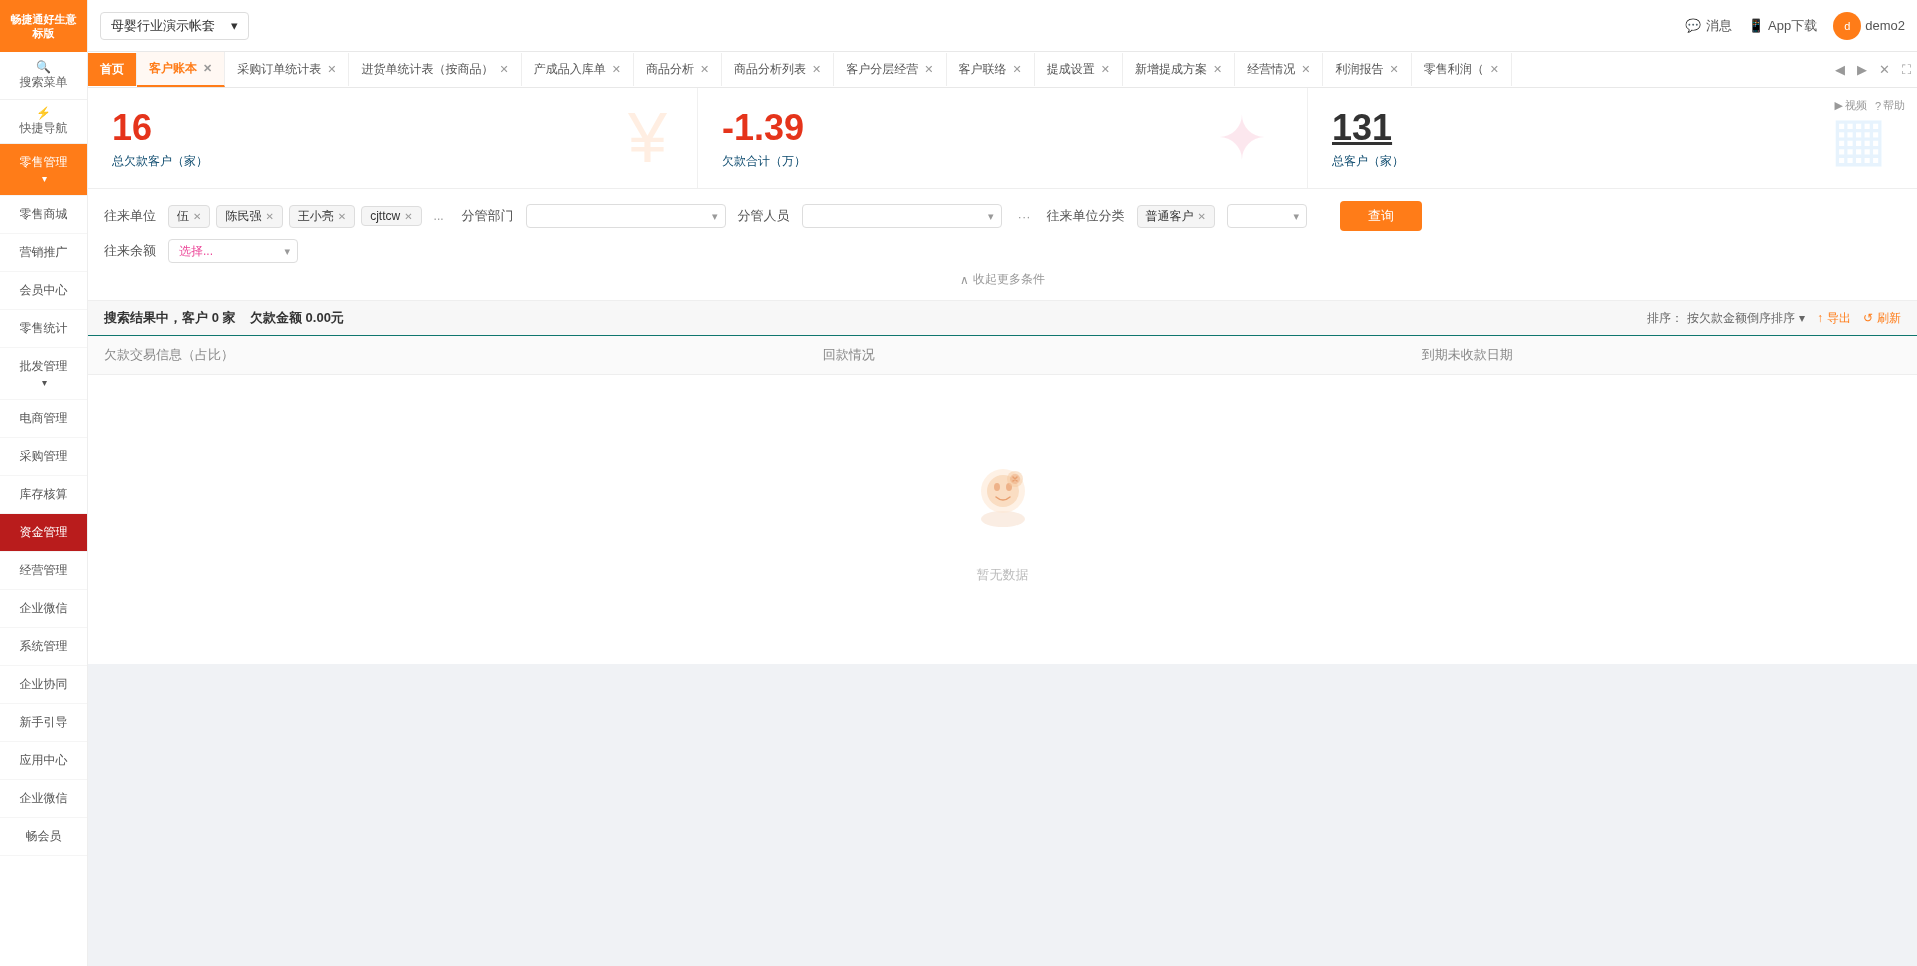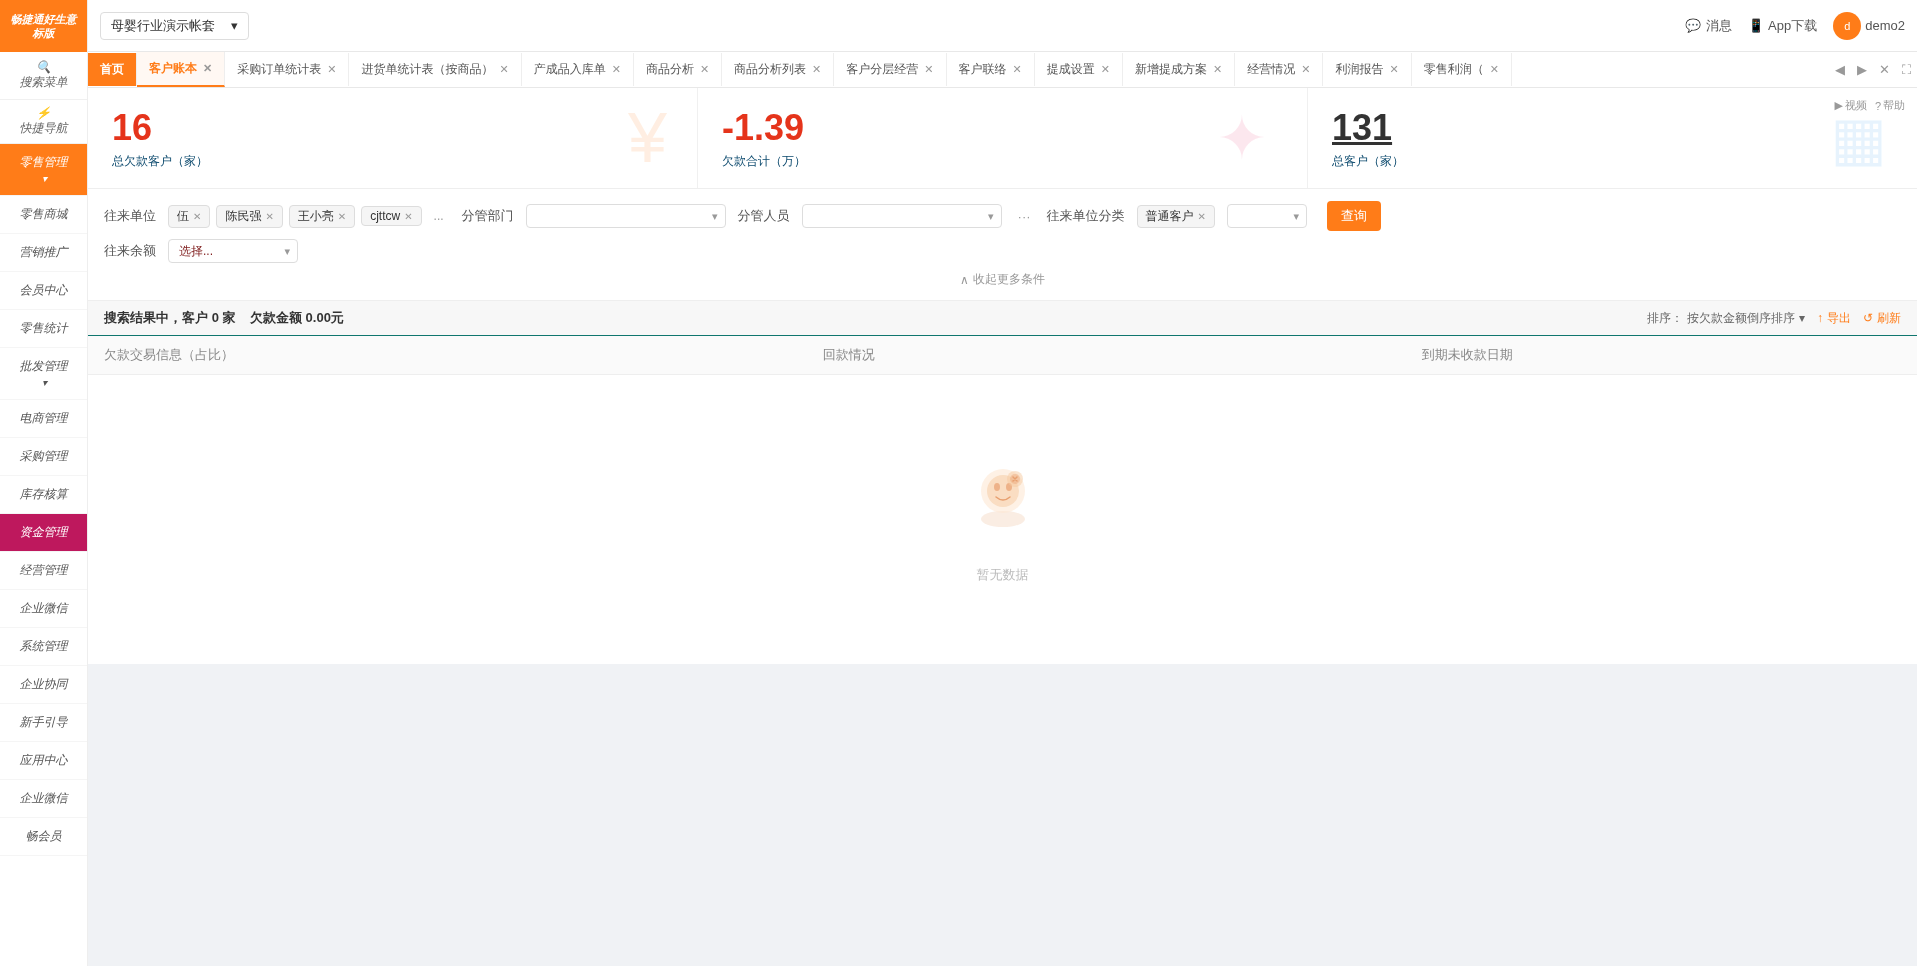--- a/index.html
+++ b/index.html
@@ -1,19 +1,19 @@
 <!DOCTYPE html>
 <html><head>
   <meta charset="utf-8">
   <style>
     * { box-sizing: border-box; margin: 0; padding: 0; }
     body { font-family: "Microsoft YaHei", "PingFang SC", Arial, sans-serif; font-size: 13px; background: #f5f5f5; display: flex; height: 100vh; overflow: hidden; }
 
     
-    .sidebar { width: 88px; background: #fff; display: flex; flex-direction: column; border-right: 1px solid #eee; flex-shrink: 0; font-style: italic; }
+    .sidebar { width: 88px; background: #fff; display: flex; flex-direction: column; border-right: 1px solid #eee; flex-shrink: 0; }
     .sidebar-logo { background: #ff7c18; padding: 10px 6px; display: flex; align-items: center; justify-content: center; height: 52px; }
     .sidebar-logo-text { color: #fff; font-size: 11px; font-weight: bold; text-align: center; line-height: 1.3; }
     .sidebar-search { padding: 8px 0; text-align: center; color: #666; font-size: 12px; border-bottom: 1px solid #f0f0f0; cursor: pointer; }
     .sidebar-nav { padding: 6px 0; text-align: center; color: #666; font-size: 12px; border-bottom: 1px solid #f0f0f0; cursor: pointer; }
     .sidebar-item { padding: 10px 0; text-align: center; color: #555; font-size: 12px; cursor: pointer; border-bottom: 1px solid #f5f5f5; }
     .sidebar-item.active { background: #ff7c18; color: #fff; }
     .sidebar-item-arrow { font-size: 10px; margin-left: 2px; }
 
     
     .main { flex: 1; display: flex; flex-direction: column; overflow: hidden; }
@@ -55,21 +55,21 @@
 
     
     .filter-bar { background: #fff; padding: 12px 16px; border-bottom: 1px solid #eee; }
     .filter-row { display: flex; align-items: center; gap: 12px; flex-wrap: wrap; margin-bottom: 8px; }
     .filter-row:last-child { margin-bottom: 0; }
     .filter-label { font-size: 13px; color: #555; white-space: nowrap; }
     .filter-tags { display: flex; align-items: center; gap: 6px; flex-wrap: wrap; }
     .filter-tag { display: flex; align-items: center; gap: 4px; background: #f5f5f5; border: 1px solid #ddd; border-radius: 4px; padding: 2px 8px; font-size: 12px; color: #333; }
     .filter-tag-x { color: #999; cursor: pointer; font-size: 10px; }
     .filter-more { color: #999; cursor: pointer; font-size: 12px; padding: 2px 6px; }
-    .filter-select { border: 1px solid #ddd; border-radius: 4px; padding: 4px 28px 4px 10px; font-size: 12px; color: #7f1d1d; background: #fff; appearance: none; min-width: 140px; cursor: pointer; position: relative; }
+    .filter-select { border: 1px solid #ddd; border-radius: 4px; padding: 4px 28px 4px 10px; font-size: 12px; color: #ec4899; background: #fff; appearance: none; min-width: 140px; cursor: pointer; position: relative; }
     .filter-select-wrap { position: relative; display: inline-block; }
     .filter-select-wrap::after { content: "▾"; position: absolute; right: 8px; top: 50%; transform: translateY(-50%); color: #999; pointer-events: none; font-size: 11px; }
     .filter-dots { color: #999; cursor: pointer; font-size: 13px; padding: 0 4px; }
     .collapse-btn { display: flex; align-items: center; justify-content: center; gap: 4px; color: #999; cursor: pointer; font-size: 12px; margin-top: 4px; }
 
     
     .result-bar { background: #f7f7f7; padding: 8px 16px; display: flex; align-items: center; justify-content: space-between; border-bottom: 1px solid #0f766e; }
     .result-info { font-size: 13px; color: #666; }
     .result-info span { color: #333; font-weight: bold; }
     .result-actions { display: flex; align-items: center; gap: 12px; font-size: 12px; color: #666; }
@@ -133,21 +133,21 @@
   </div>
   <div class="sidebar-item">
     <div>电商管理</div>
   </div>
   <div class="sidebar-item">
     <div>采购管理</div>
   </div>
   <div class="sidebar-item">
     <div>库存核算</div>
   </div>
-  <div class="sidebar-item active" style="background:#be185d;color:#fff;">
+  <div class="sidebar-item active" style="background:#b91c1c;color:#fff;">
     <div>资金管理</div>
   </div>
   <div class="sidebar-item">
     <div>经营管理</div>
   </div>
   <div class="sidebar-item">
     <div>企业微信</div>
   </div>
   <div class="sidebar-item">
     <div>系统管理</div>
@@ -324,21 +324,21 @@
           <div class="filter-tag">
             <span>普通客户</span>
             <span class="filter-tag-x">✕</span>
           </div>
         </div>
         <div class="filter-select-wrap">
           <select class="filter-select" style="min-width:80px;">
             <option></option>
           </select>
         </div>
-        <button style="background:#ff7c18;color:#fff;border:none;border-radius:4px;padding:6px 14px;font-size:13px;cursor:pointer;margin-left:8px;">查询</button>
+        <button style="background:#ff7c18;color:#fff;border:none;border-radius:4px;padding:6px 28px;font-size:13px;cursor:pointer;margin-left:21px;">查询</button>
       </div>
       <div class="filter-row">
         <span class="filter-label">往来余额</span>
         <div class="filter-select-wrap">
           <select class="filter-select" style="min-width:130px;">
             <option>选择...</option>
           </select>
         </div>
       </div>
       <div class="collapse-btn">

